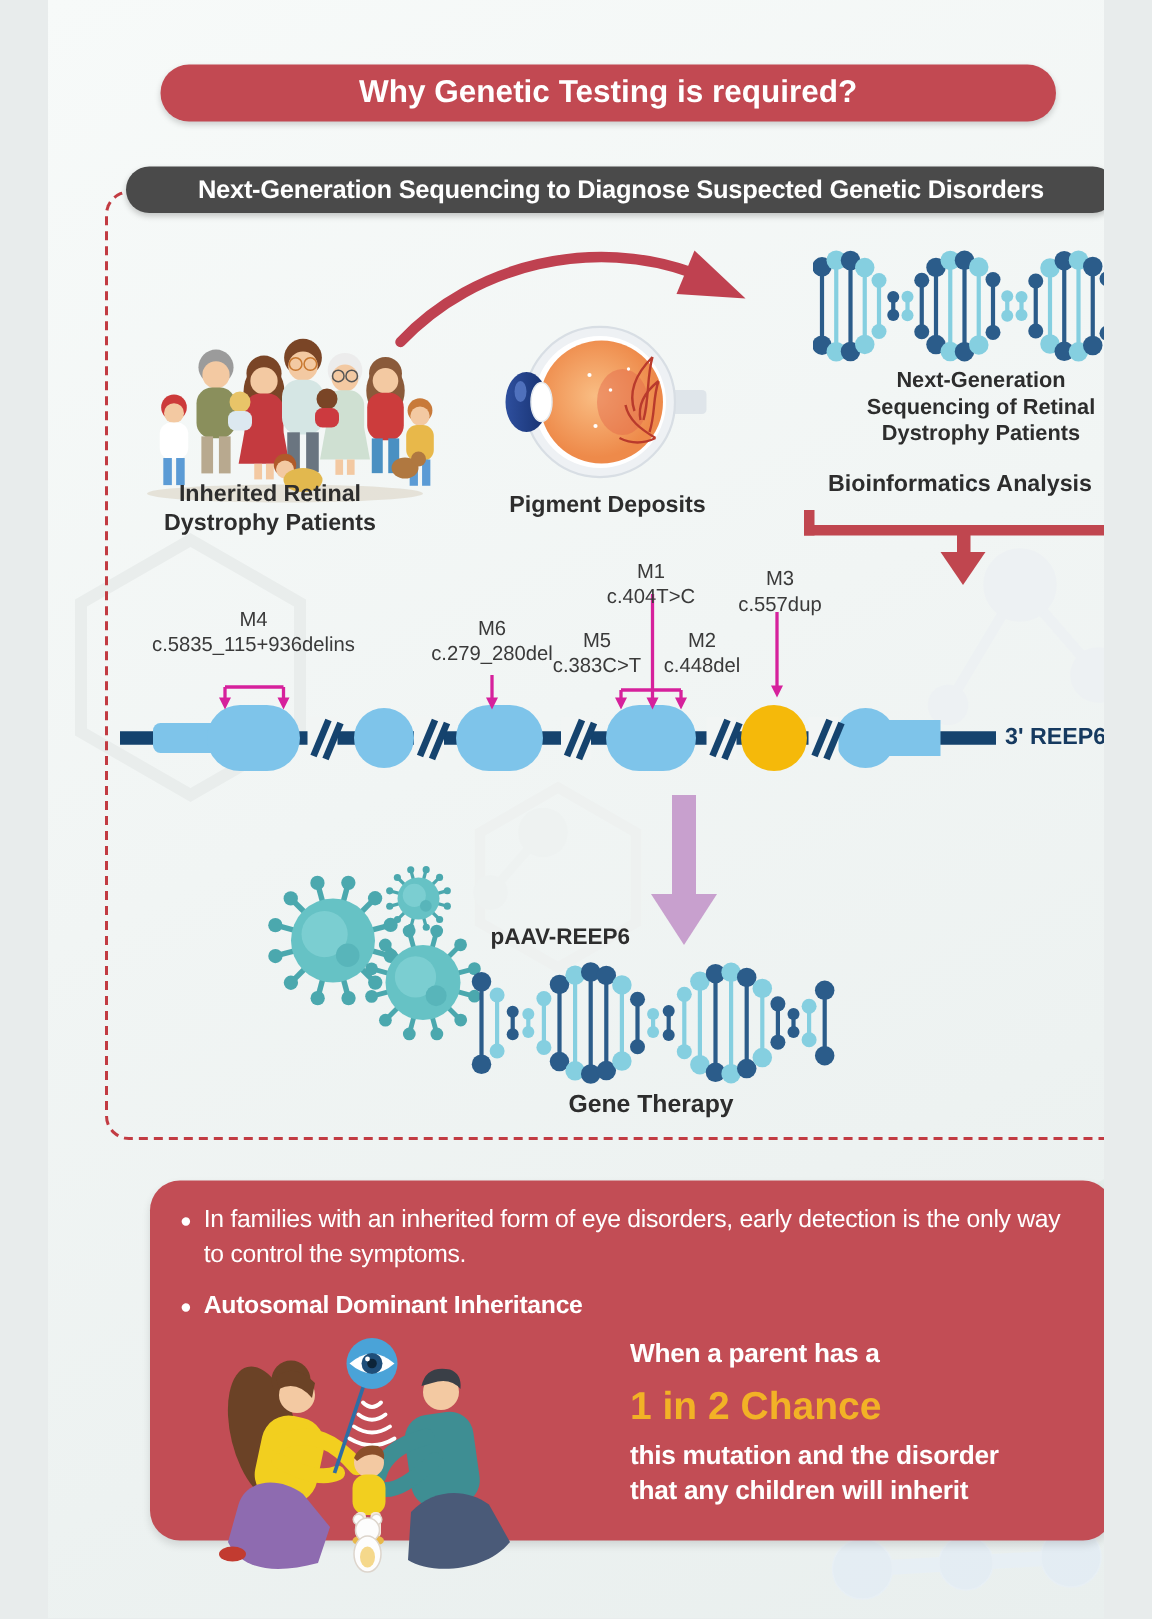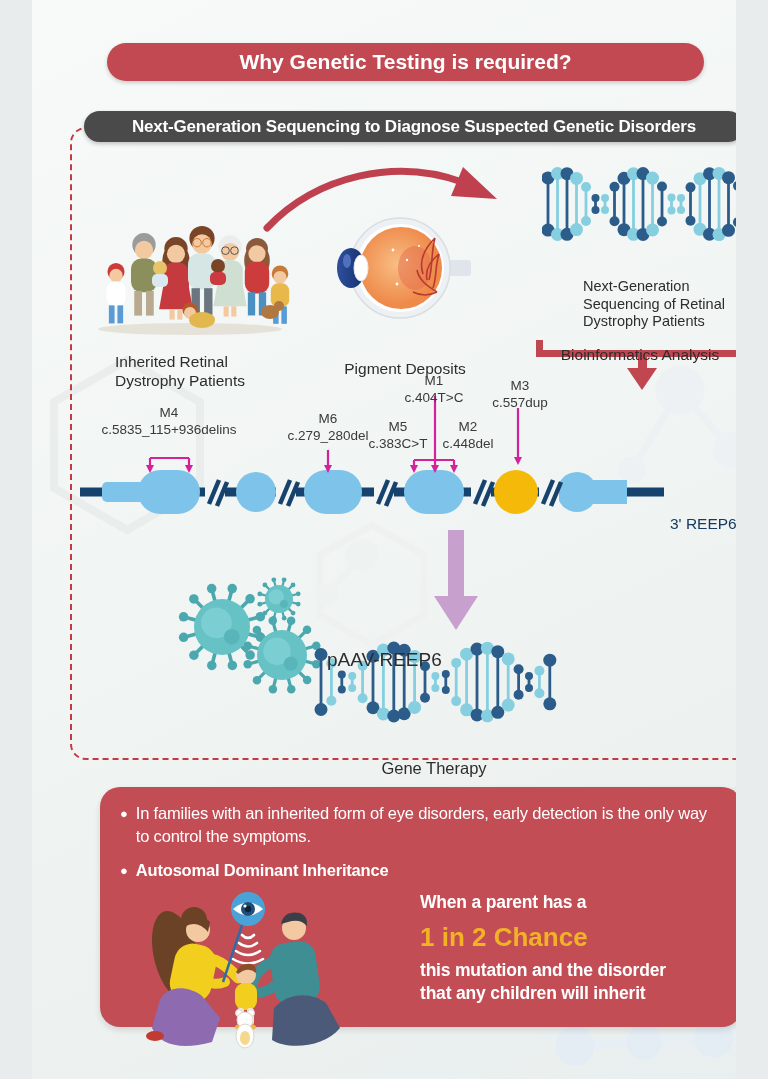--- a/index.html
+++ b/index.html
@@ -7,21 +7,21 @@
     background:linear-gradient(155deg,#f7faf9 0%,#f1f5f4 45%,#e9efee 100%);
     font-family:"Liberation Sans",sans-serif;}
   .abs{position:absolute;}
   .ctr{transform:translateX(-50%);}
   .banner{display:flex;align-items:center;justify-content:center;color:#fff;font-weight:bold;}
   #title-banner{left:75px;top:43px;width:597px;height:38px;border-radius:19px;background:#c24952;
     font-size:21px;box-shadow:0 2px 4px rgba(0,0,0,.18);z-index:3;}
   #subtitle-banner{left:52px;top:111px;width:660px;height:31px;border-radius:16px;background:#4a4a4a;
     font-size:17px;box-shadow:0 2px 4px rgba(0,0,0,.22);z-index:3;letter-spacing:-.2px;}
   #diagram-panel{left:38px;top:127px;width:690px;height:629px;border:2px dashed #c23b42;border-radius:16px;z-index:1;}
-  .lbl{font-weight:normal;color:#2d2d2d;line-height:1.22;white-space:nowrap;z-index:3;margin-top:32px;}
+  .lbl{font-weight:bold;color:#2d2d2d;text-align:center;line-height:1.22;white-space:nowrap;z-index:3;}
   .mut{font-size:13.5px;color:#3a3a3a;white-space:nowrap;text-align:center;
     transform:translateX(-50%);line-height:1.28;z-index:3;}
   svg{display:block;}
   .art{z-index:2;}
   #footer-panel{left:68px;top:787px;width:642px;height:240px;background:#c24d55;border-radius:20px;
     z-index:2;box-shadow:0 3px 6px rgba(0,0,0,.12);color:#fff;}
   .bullet-row{position:absolute;left:20px;display:flex;align-items:flex-start;}
   .bullet-dot{font-size:13px;margin:4px 8px 0 0;}
   .bullet-text{font-size:16.5px;line-height:1.42;letter-spacing:-.2px;width:586px;}
   .bold{font-weight:bold;}
@@ -399,21 +399,21 @@
       <circle cx="108" cy="90" r="25" fill="#66c2c5"></circle>
       <circle cx="103" cy="86.25" r="13.750000000000002" fill="#7fd0d2" opacity="0.85"></circle>
       <circle cx="116.75" cy="98.75" r="7.000000000000001" fill="#58b5ba"></circle>
     </svg>
 
   <svg class="abs art" style="left:398px;top:528px;" width="52" height="106" viewBox="0 0 52 106">
     <rect x="18" y="2" width="16" height="70" fill="#c8a0ce"></rect>
     <polygon points="4,68 48,68 26,102" fill="#c8a0ce"></polygon>
   </svg>
 
-  <div class="abs lbl" style="left:295px;top:616px;font-size:19px;">pAAV-REEP6</div>
+  <div class="abs lbl" style="left:295px;top:616px;font-size:15px;">pAAV-REEP6</div>
 
   <svg id="helix2" class="abs art" style="left:282px;top:640px;" width="245" height="84" viewBox="0 0 245 84">
       <line x1="7" y1="14.511122270133939" x2="7" y2="69.48887772986606" stroke="#2b5c8a" stroke-width="2.8"></line>
       <circle cx="7" cy="14.511122270133939" r="6.5" fill="#2b5c8a"></circle>
       <circle cx="7" cy="69.48887772986606" r="6.5" fill="#2b5c8a"></circle>
       <line x1="17.4" y1="23.321915161477698" x2="17.4" y2="60.6780848385223" stroke="#85cfe0" stroke-width="2.8"></line>
       <circle cx="17.4" cy="23.321915161477698" r="5" fill="#85cfe0"></circle>
       <circle cx="17.4" cy="60.6780848385223" r="5" fill="#85cfe0"></circle>
       <line x1="27.8" y1="34.52735718434602" x2="27.8" y2="49.47264281565398" stroke="#2b5c8a" stroke-width="2.8"></line>
       <circle cx="27.8" cy="34.52735718434602" r="4" fill="#2b5c8a"></circle>

